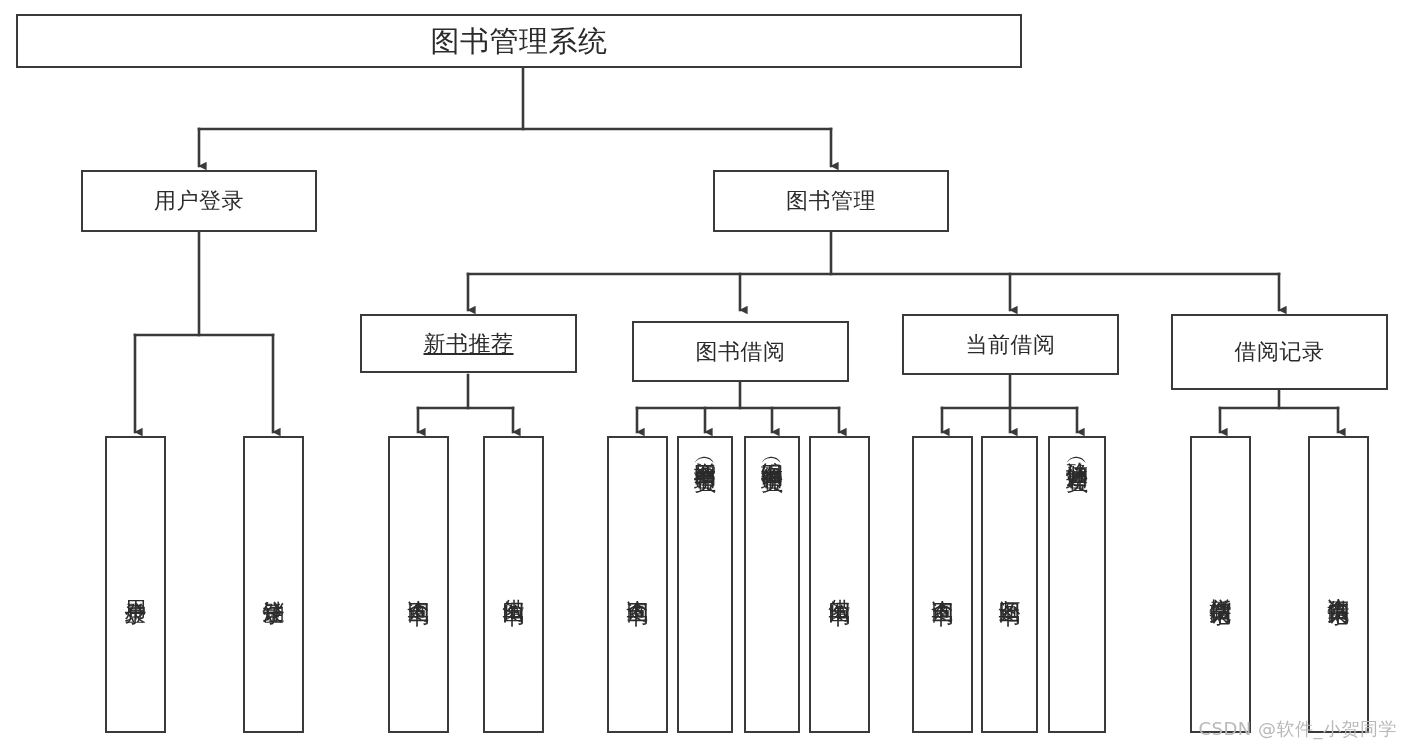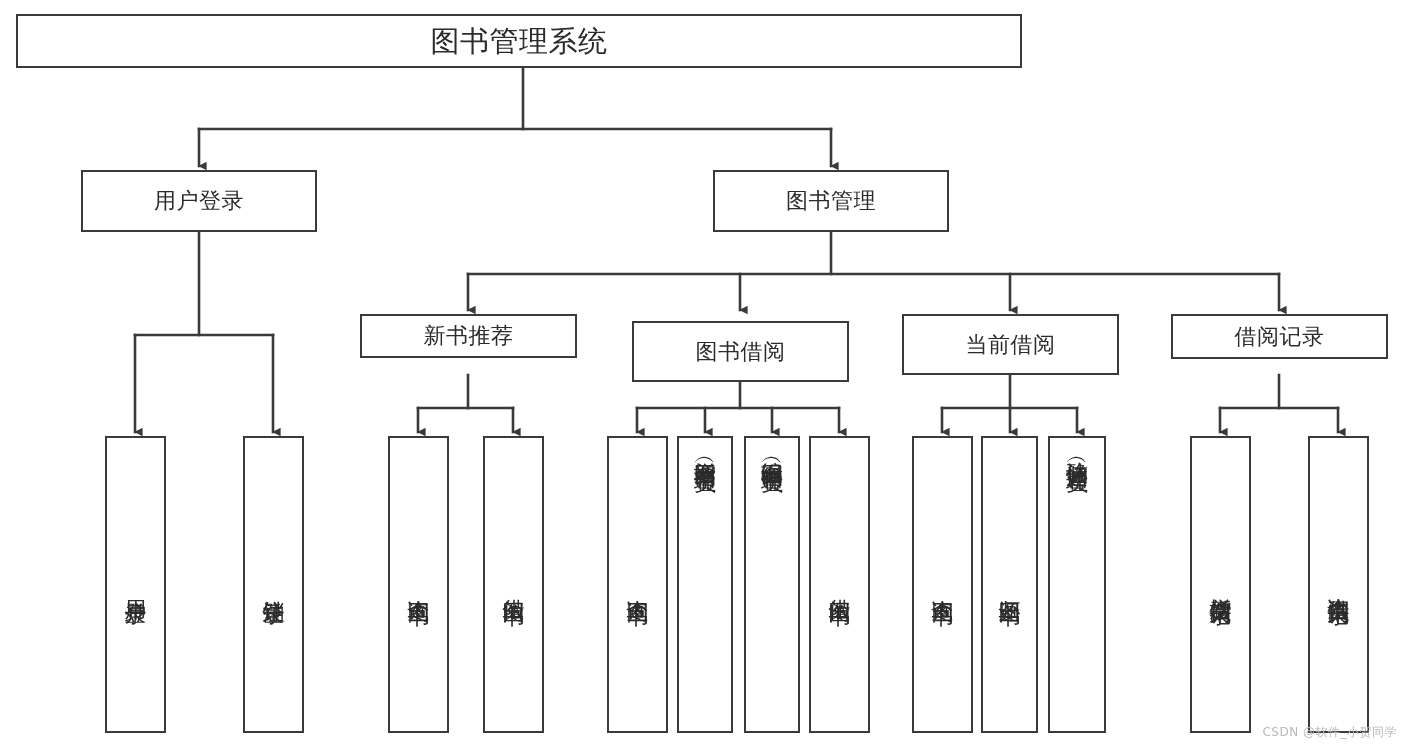--- a/index.html
+++ b/index.html
@@ -68,21 +68,21 @@
     margin-bottom: auto;
   }
   .node.vert.center {
     align-items: center;
   }
   
   #watermark {
     position: absolute;
     right: 8px;
     bottom: 6px;
-    font-size: 12px;
+    font-size: 18px;
     color: #b9b9b9;
     white-space: nowrap;
     letter-spacing: 0.5px;
     font-family: "DejaVu Sans", "Liberation Sans", sans-serif;
   }
 </style>
 </head>
 <body>
 
 <div id="diagram-root">
@@ -144,33 +144,33 @@
   </div>
 
   <div class="node horiz" style="left:81px; top:170px; width:236px; height:62px;">
     <span class="label">用户登录</span>
   </div>
 
   <div class="node horiz" style="left:713px; top:170px; width:236px; height:62px;">
     <span class="label">图书管理</span>
   </div>
 
-  <div class="node horiz" style="left:360px; top:314px; width:217px; height:44px;">
+  <div class="node horiz" style="left:360px; top:314px; width:217px; height:59px;text-decoration:underline;">
     <span class="label">新书推荐</span>
   </div>
 
   <div class="node horiz" style="left:632px; top:314px; width:217px; height:61px;margin-top:7px;">
     <span class="label">图书借阅</span>
   </div>
 
   <div class="node horiz" style="left:902px; top:314px; width:217px; height:61px;justify-content:center;">
     <span class="label">当前借阅</span>
   </div>
 
-  <div class="node horiz" style="left:1171px; top:314px; width:217px; height:45px;">
+  <div class="node horiz" style="left:1171px; top:314px; width:217px; height:76px;">
     <span class="label">借阅记录</span>
   </div>
 
   <div class="node vert center" style="left:105px; top:436px; width:61px; height:297px;">
     <span class="label">用户登录</span>
   </div>
 
   <div class="node vert center" style="left:243px; top:436px; width:61px; height:297px;">
     <span class="label">注销登录</span>
   </div>

